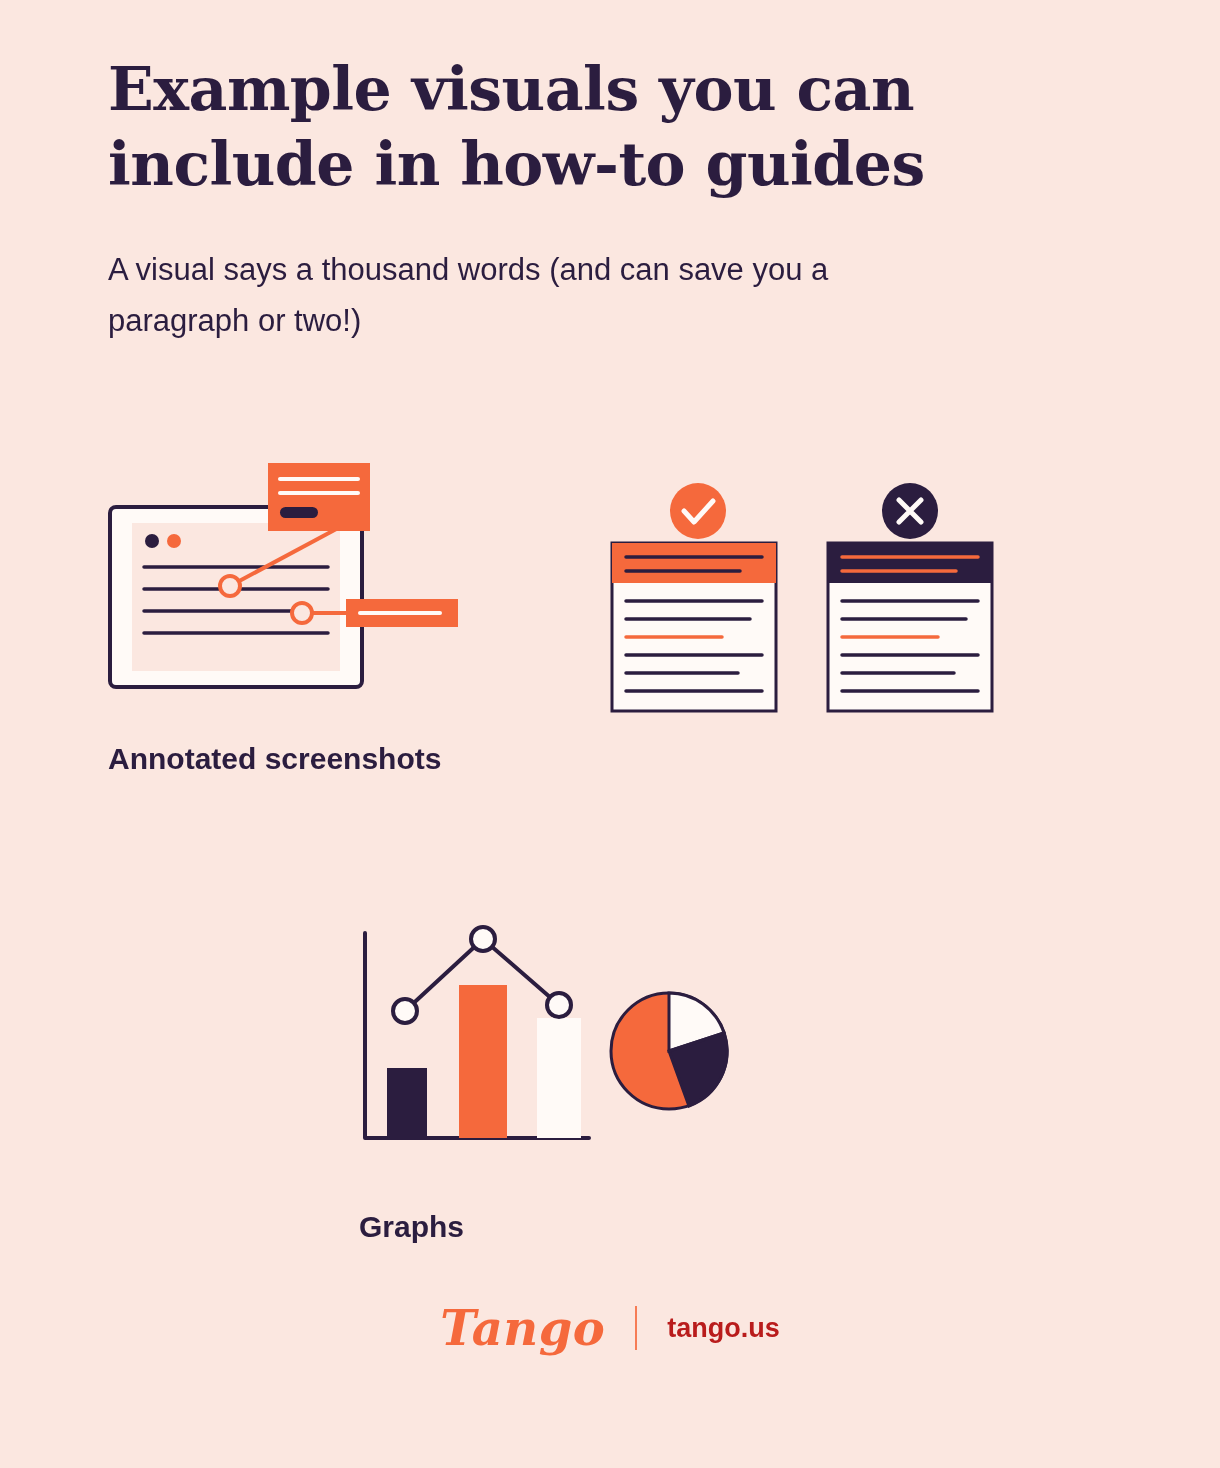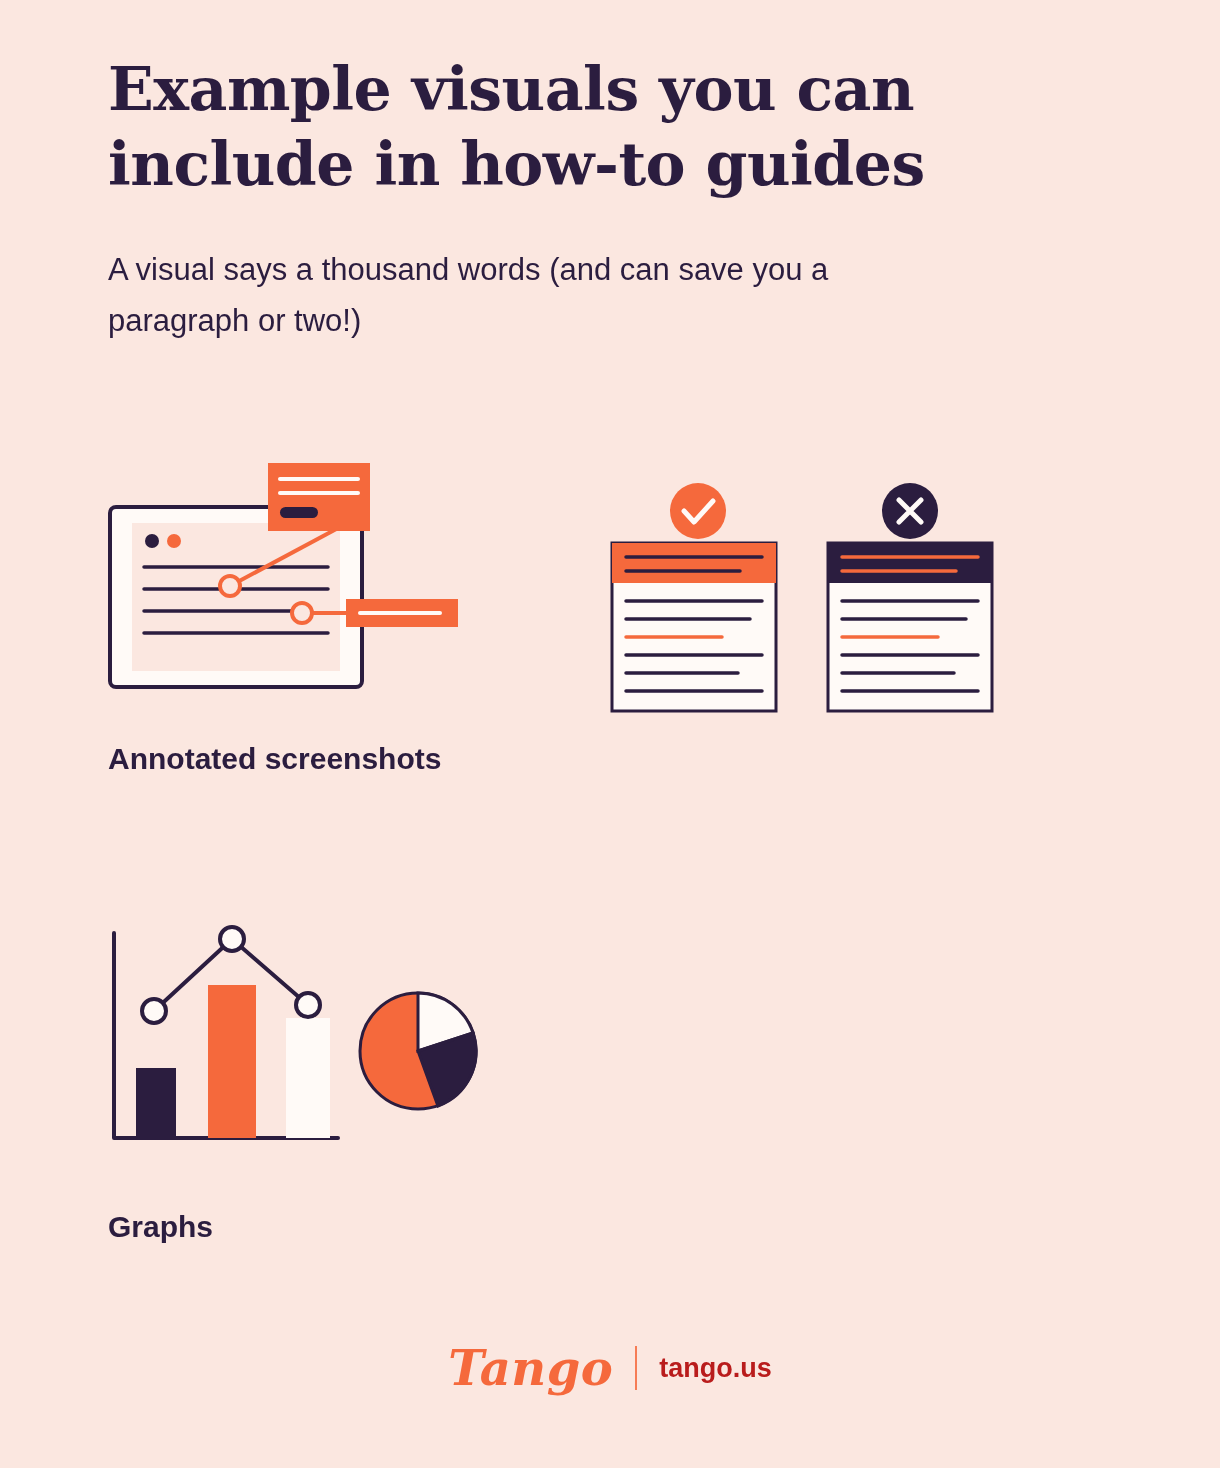--- a/index.html
+++ b/index.html
@@ -68,31 +68,31 @@
   .cell-label {
     margin: 0;
     padding-top: 22px;
     font-family: "Liberation Sans", sans-serif;
     font-weight: 700;
     font-size: 30px;
     color: #2b1d3f;
   }
   .row-2 {
     margin-top: 147px;
+    flex-direction: column;
   }
   .footer {
     position: absolute;
     left: 0;
     right: 0;
     top: 1300px;
     display: flex;
     align-items: center;
     justify-content: center;
-    gap: 22px;
-    margin-top: 40px;
+    gap: 30px;
   }
   .logo {
     font-family: "DejaVu Serif", "Liberation Serif", serif;
     font-style: italic;
     font-weight: 700;
     font-size: 48px;
     color: #f5693c;
     letter-spacing: 0.5px;
   }
   .divider {

